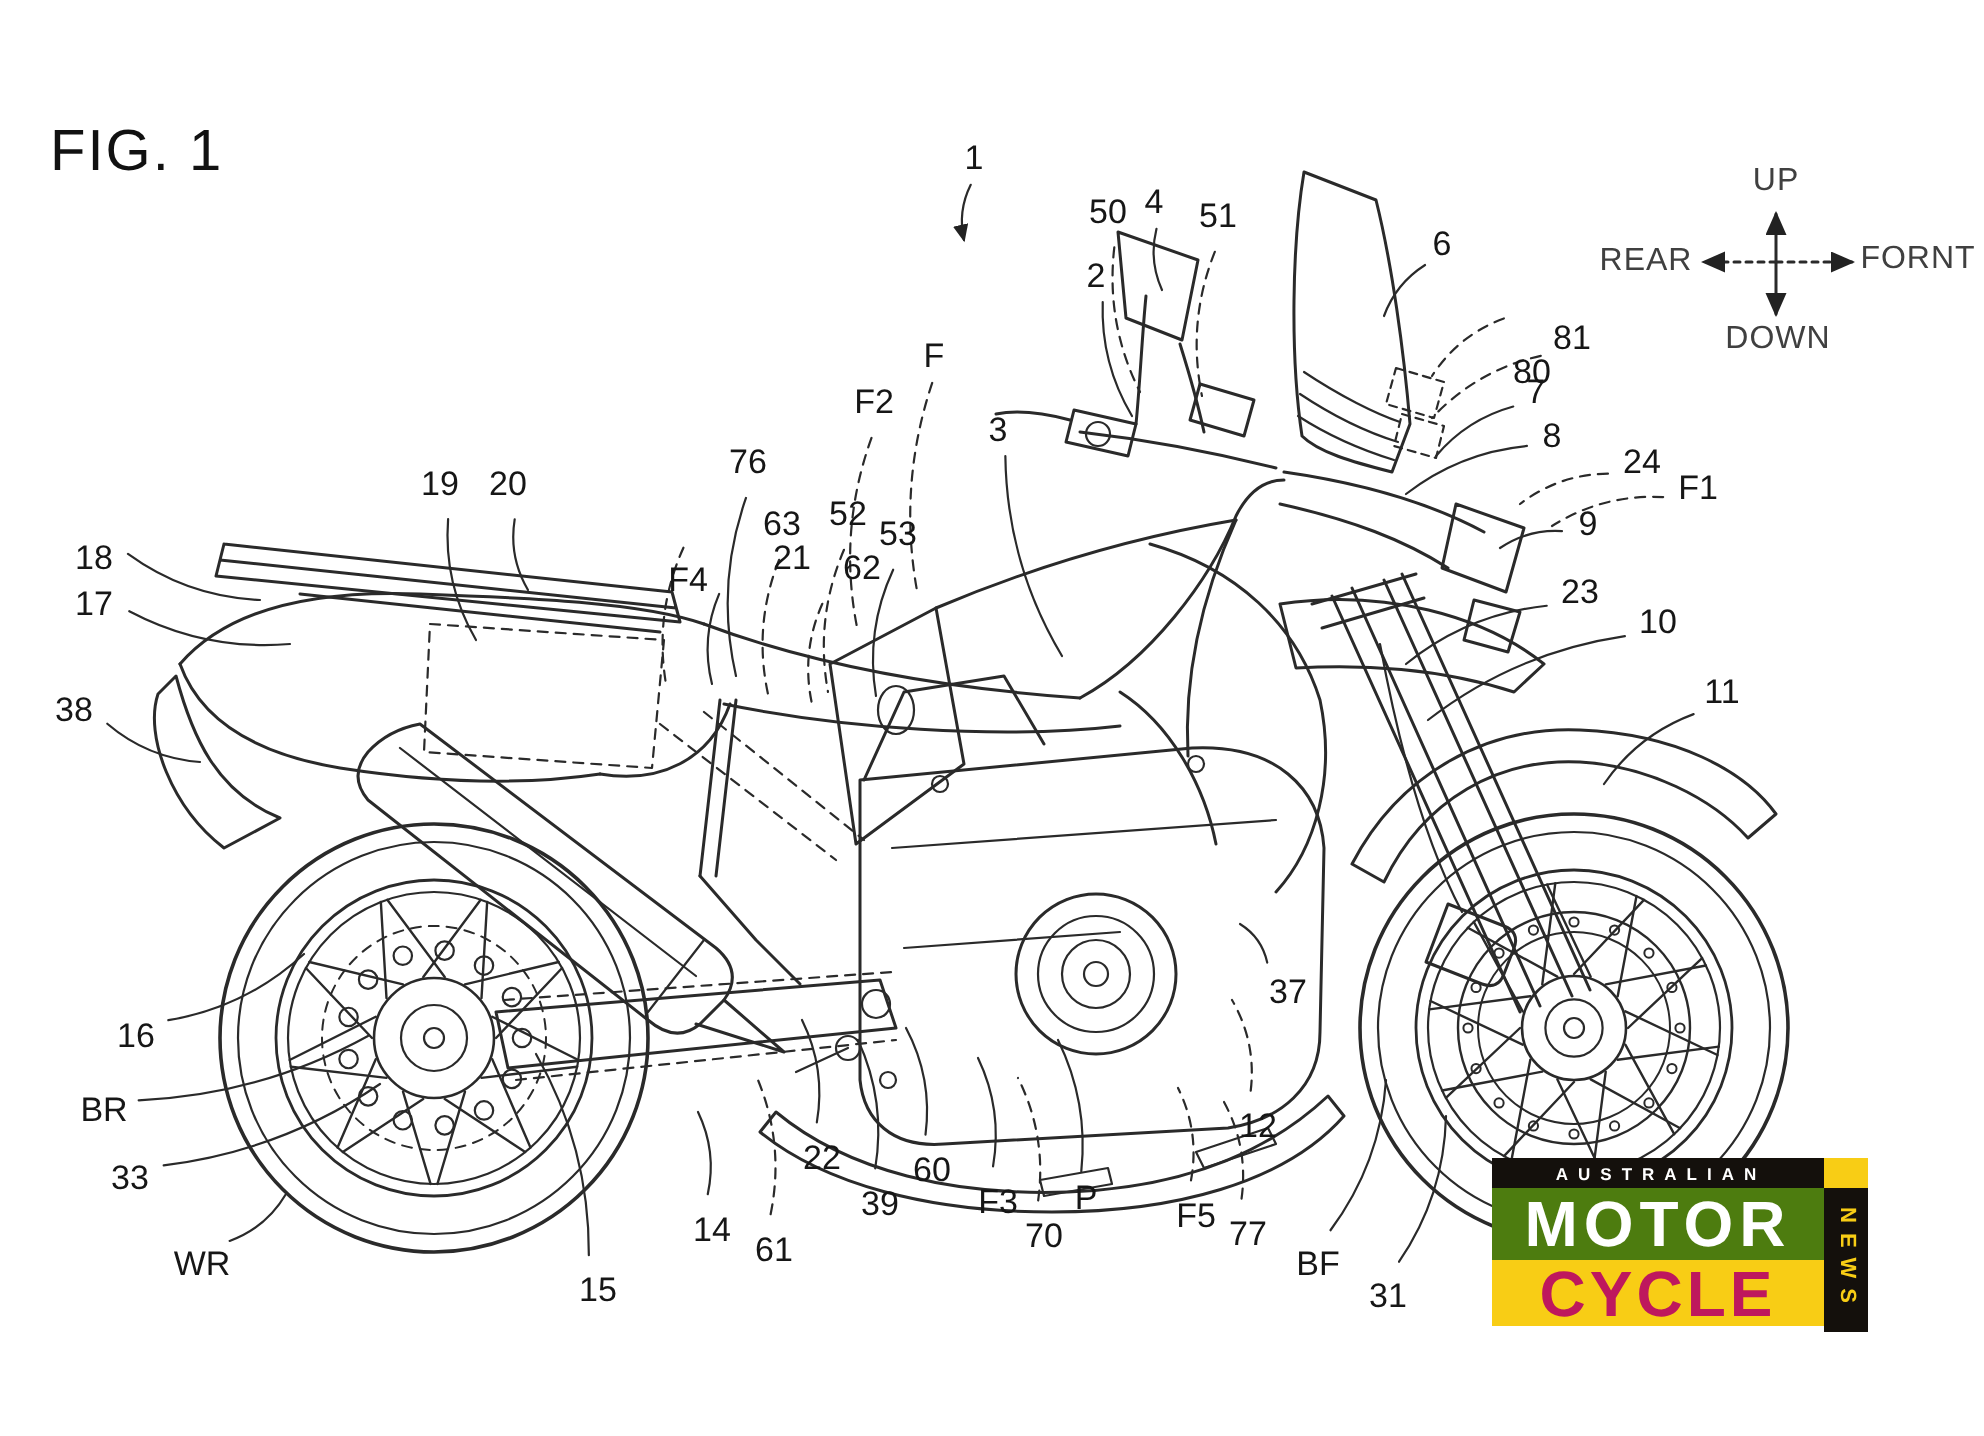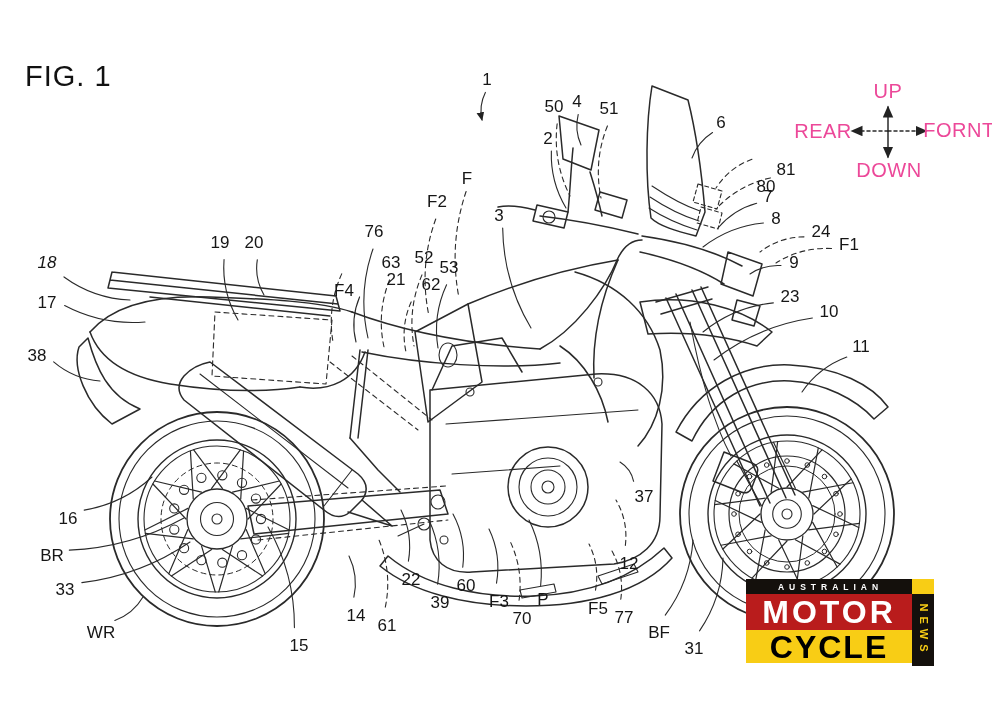--- a/index.html
+++ b/index.html
@@ -10,37 +10,37 @@
   .fig-label{
     position:absolute;left:25px;top:60px;font-size:29px;letter-spacing:1px;color:#111;
   }
   svg.art{position:absolute;left:0;top:0;}
   .co{
     position:absolute;transform:translate(-50%,-50%);
     font-size:17px;line-height:1;color:#161616;white-space:nowrap;
   }
   .compass-label{
     position:absolute;transform:translate(-50%,-50%);
-    font-size:20px;color:#ec4899;white-space:nowrap;letter-spacing:0.5px;
+    font-size:16px;color:#404040;white-space:nowrap;letter-spacing:0.5px;
   }
   
   .logo{position:absolute;left:746px;top:579px;width:188px;height:87px;display:flex;}
   .logo-main{width:166px;height:84px;display:flex;flex-direction:column;}
   .logo-aus{
     height:15px;background:#14100c;color:#fff;display:flex;align-items:center;justify-content:center;
     font-size:8.5px;font-weight:bold;letter-spacing:5px;padding-left:3px;
   }
   .logo-motor{
     height:36px;display:flex;align-items:center;justify-content:center;
     color:#fff;font-weight:bold;font-size:32px;letter-spacing:3px;line-height:1;
     transform-origin:center;
   }
   .logo-cycle{
     height:33px;display:flex;align-items:center;justify-content:center;
-    color:#000000;font-weight:bold;font-size:32px;letter-spacing:2px;line-height:1;
+    color:#be185d;font-weight:bold;font-size:32px;letter-spacing:2px;line-height:1;
   }
   .logo-side{width:22px;height:87px;display:flex;flex-direction:column;}
   .logo-sq{height:15px;}
   .logo-news{flex:1;background:#14100c;display:flex;align-items:center;justify-content:center;overflow:hidden;}
   .logo-news span{
     transform:rotate(90deg);font-size:11px;font-weight:bold;letter-spacing:5px;white-space:nowrap;
   }
 </style>
 </head>
 <body>
@@ -312,21 +312,21 @@
       <span class="co" style="left: 437px; top: 201px;">F2</span>
       <span class="co" style="left: 374px; top: 231px;">76</span>
       <span class="co" style="left: 344px; top: 256px; margin-top: 34px;">F4</span>
       <span class="co" style="left: 391px; top: 262px;">63</span>
       <span class="co" style="left: 424px; top: 257px;">52</span>
       <span class="co" style="left: 449px; top: 267px;">53</span>
       <span class="co" style="left: 361px; top: 279px; margin-left: 35px;">21</span>
       <span class="co" style="left: 413px; top: 284px; padding-left: 36px;">62</span>
       <span class="co" style="left: 220px; top: 242px;">19</span>
       <span class="co" style="left: 254px; top: 242px;">20</span>
-      <span class="co" style="left: 47px; top: 262px; font-style: italic;">18</span>
+      <span class="co" style="left: 47px; top: 279px;">18</span>
       <span class="co" style="left: 47px; top: 302px; text-align: right;">17</span>
       <span class="co" style="left: 37px; top: 355px;">38</span>
       <span class="co" style="left: 68px; top: 518px;">16</span>
       <span class="co" style="left: 52px; top: 555px;">BR</span>
       <span class="co" style="left: 65px; top: 589px;">33</span>
       <span class="co" style="left: 101px; top: 632px;">WR</span>
       <span class="co" style="left: 356px; top: 615px;">14</span>
       <span class="co" style="left: 299px; top: 645px;">15</span>
       <span class="co" style="left: 387px; top: 625px;">61</span>
       <span class="co" style="left: 411px; top: 579px;">22</span>
@@ -339,21 +339,21 @@
       <span class="co" style="left: 624px; top: 617px;">77</span>
       <span class="co" style="left: 629px; top: 563px;">12</span>
       <span class="co" style="left: 644px; top: 496px;">37</span>
       <span class="co" style="left: 659px; top: 632px;">BF</span>
       <span class="co" style="left: 694px; top: 648px;">31</span>
     </div>
 
   <div class="logo">
     <div class="logo-main">
       <div class="logo-aus" id="logo-aus">AUSTRALIAN</div>
-      <div class="logo-motor" id="logo-motor" style="background: #b91c1c;">MOTOR</div>
+      <div class="logo-motor" id="logo-motor" style="background: #4d7c0f;">MOTOR</div>
       <div class="logo-cycle" id="logo-cycle" style="background: rgb(248, 205, 21);">CYCLE</div>
     </div>
     <div class="logo-side">
       <div class="logo-sq" id="logo-sq" style="background: rgb(248, 205, 21);"></div>
       <div class="logo-news">
         <span id="logo-news-text" style="color: rgb(248, 205, 21);">NEWS</span>
       </div>
     </div>
   </div>
 

